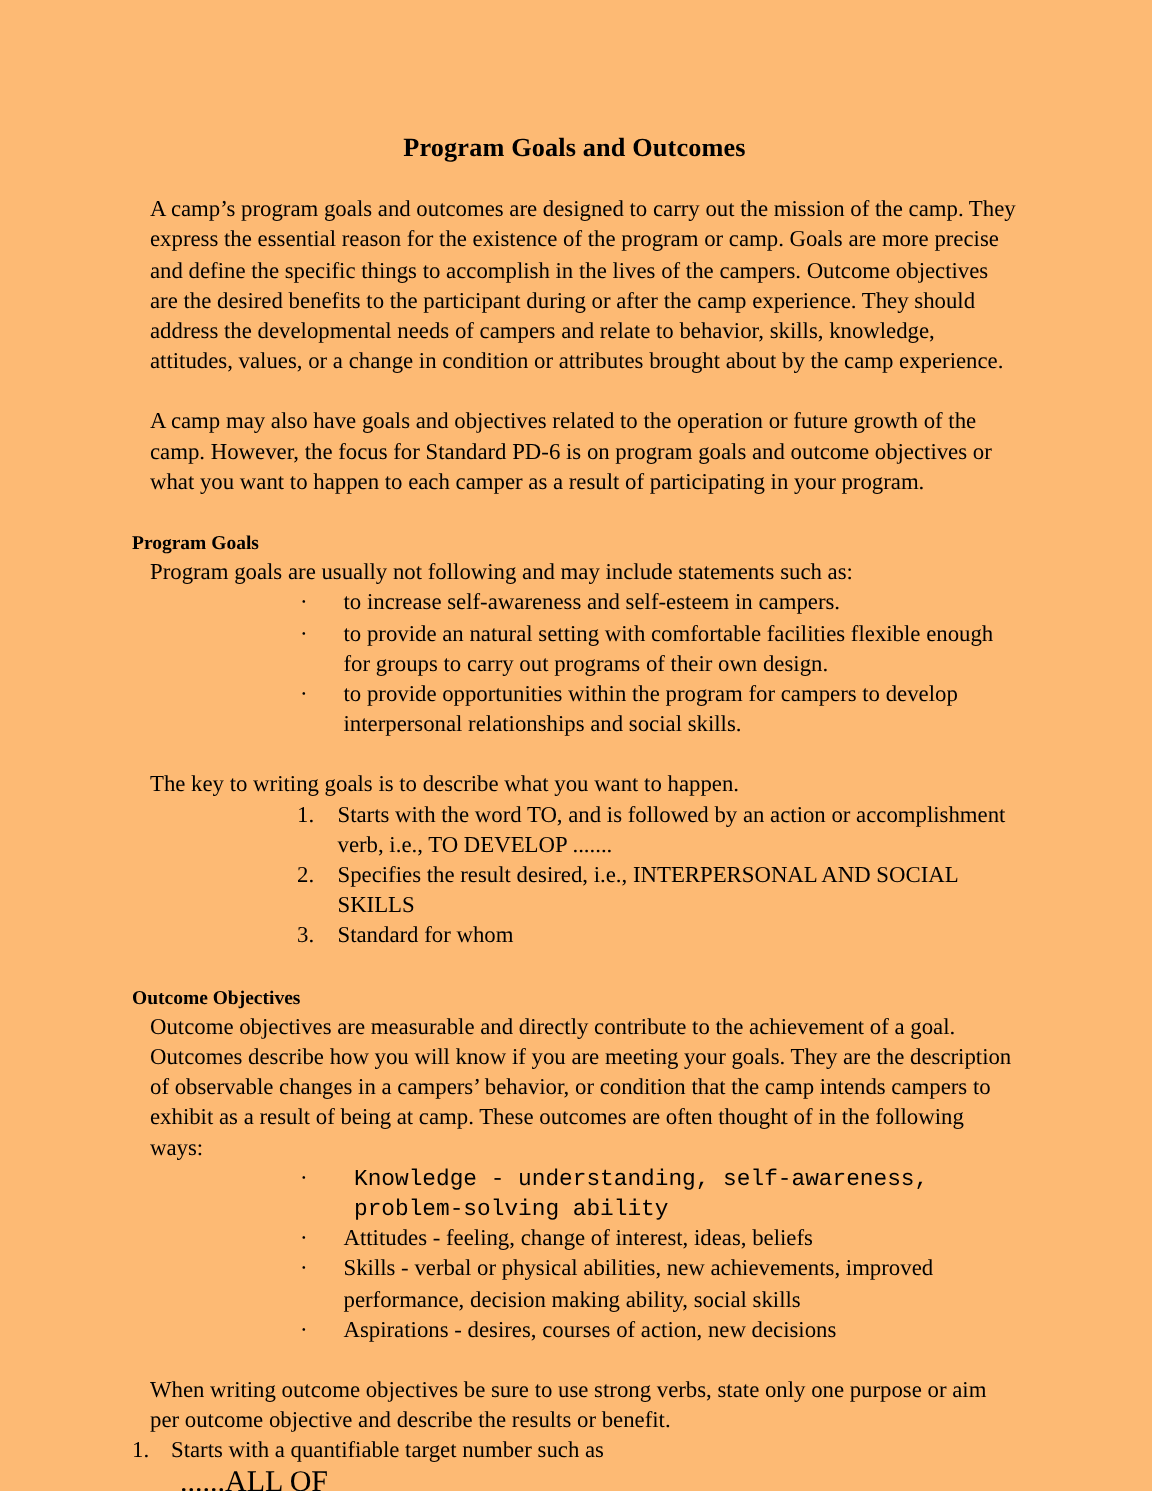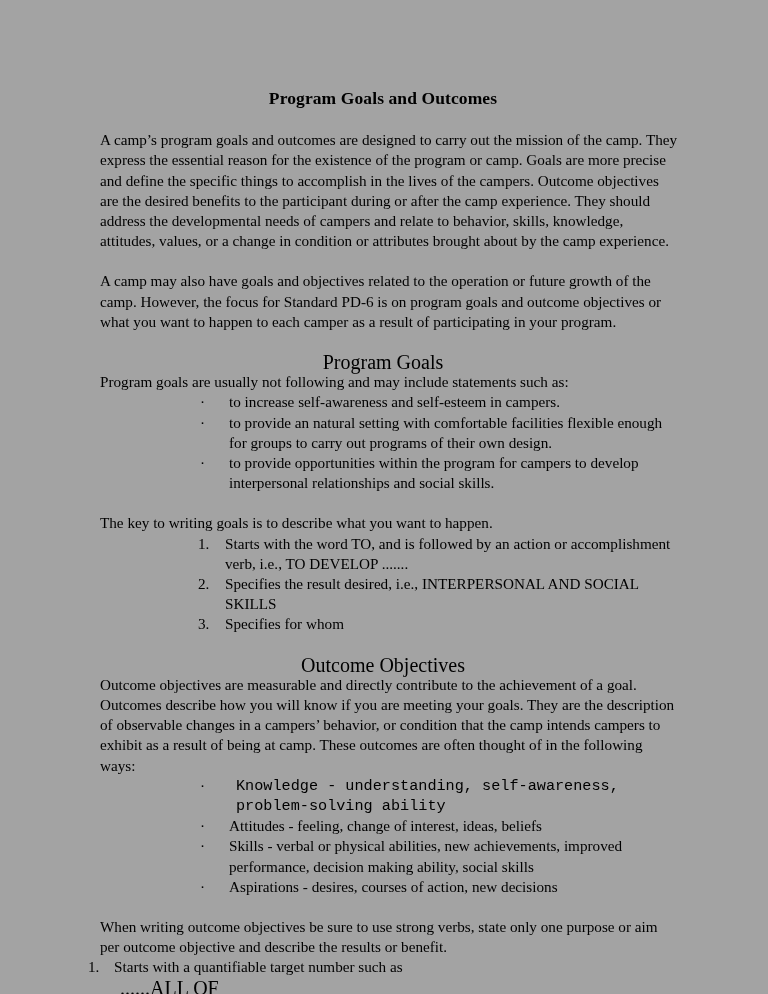--- a/index.html
+++ b/index.html
@@ -12,21 +12,21 @@
     height: 994px;
     font-family: "Liberation Serif", "DejaVu Serif", serif;
     color: #000000;
     -webkit-font-smoothing: antialiased;
   }
 
   .page {
     position: relative;
     width: 768px;
     height: 994px;
-    background: #a3a3a3;
+    background: #fdba74;
     box-sizing: border-box;
     padding: 88px 90px 0 88px;
   }
 
   .doc-title {
     text-align: center;
     font-weight: bold;
     font-size: 17.5px;
     line-height: 1.15;
     margin: 0 0 22px 0;
@@ -39,25 +39,24 @@
     margin: 0 0 20px 12px;
     text-align: left;
     max-width: 592px;
   }
 
   .para.tight {
     margin-bottom: 0;
   }
 
   .section-head {
-    font-size: 20px;
-    line-height: 20.2px;
-    font-weight: normal;
-    margin: 0;
-    text-align: center;
+    font-size: 13px;
+    line-height: 20.2px;
+    font-weight: bold;
+    margin: 0;
   }
 
   
   ul.dot-list {
     list-style: none;
     margin: 0 0 0 0;
     padding: 0;
   }
   ul.dot-list > li {
     position: relative;
@@ -176,21 +175,21 @@
       <li>
         <span class="num">1.</span>
         <span class="txt">Starts with the word TO, and is followed by an action or accomplishment verb, i.e., TO DEVELOP .......</span>
       </li>
       <li>
         <span class="num">2.</span>
         <span class="txt">Specifies the result desired, i.e., INTERPERSONAL AND SOCIAL SKILLS</span>
       </li>
       <li>
         <span class="num">3.</span>
-        <span class="txt">Specifies for whom</span>
+        <span class="txt">Standard for whom</span>
       </li>
     </ol>
   </div>
 
   <div class="gap-md"></div>
 
   <div>
     <div class="section-head">Outcome Objectives</div>
     <div class="para tight">Outcome objectives are measurable and directly contribute to the achievement of a goal. Outcomes describe how you will know if you are meeting your goals. They are the description of observable changes in a campers’ behavior, or condition that the camp intends campers to exhibit as a result of being at camp. These outcomes are often thought of in the following ways:</div>
     <ul class="dot-list">

